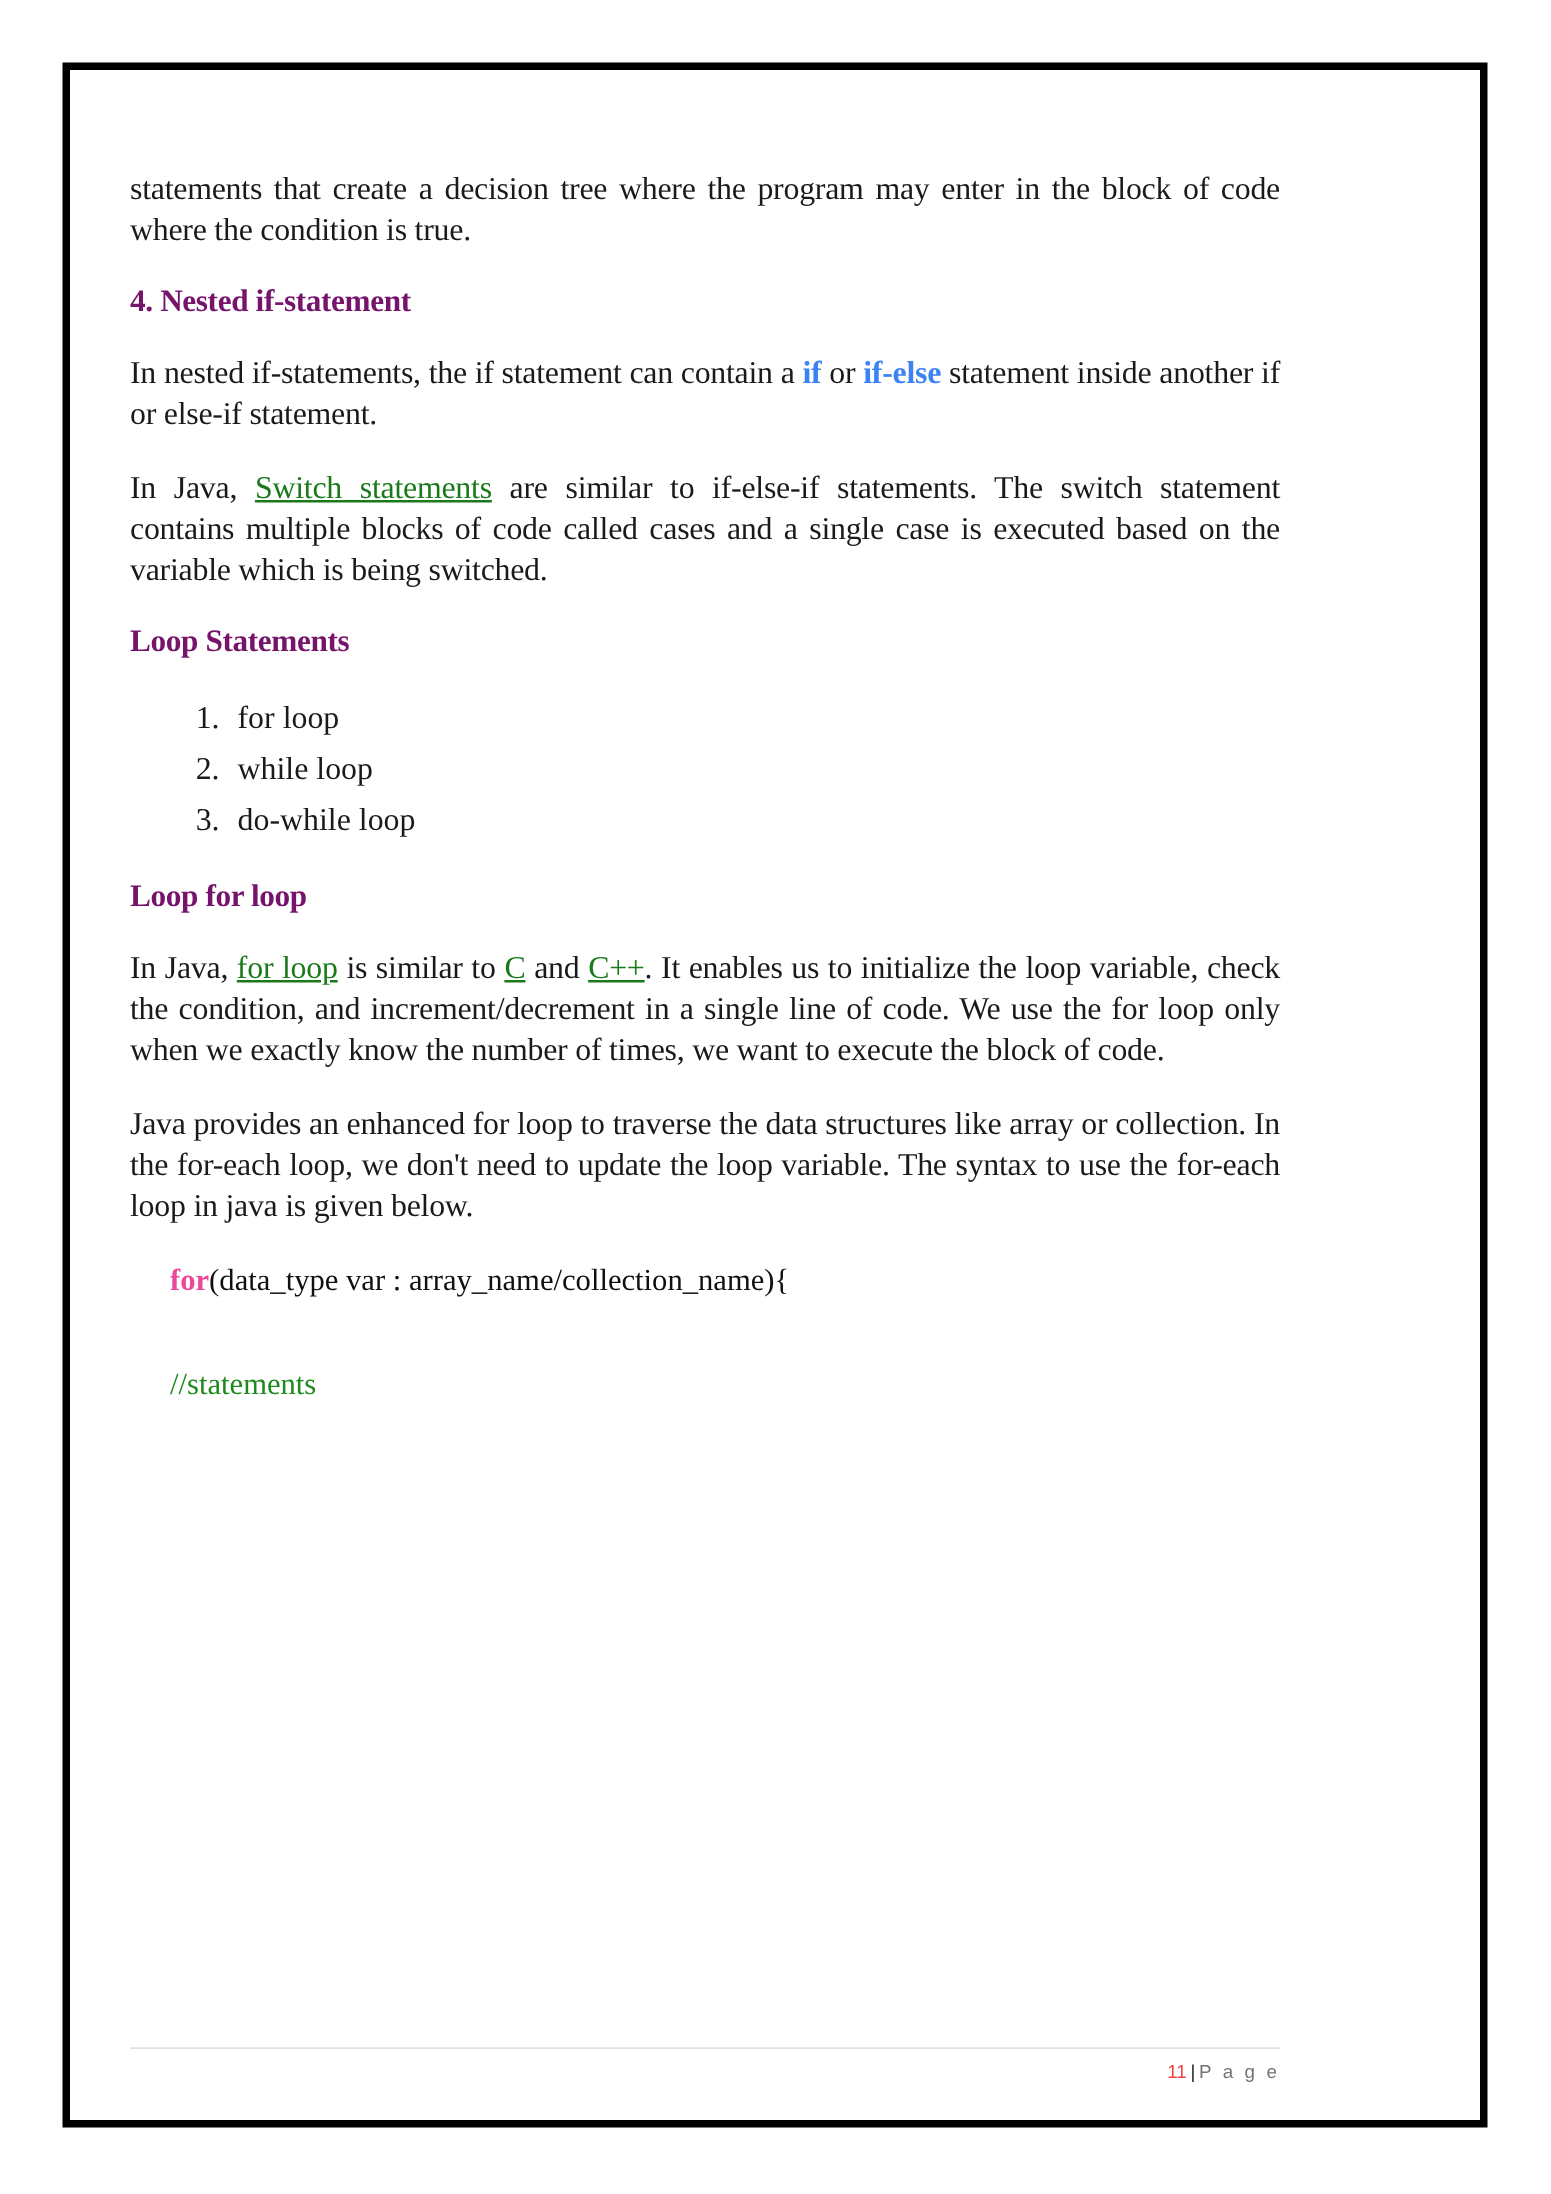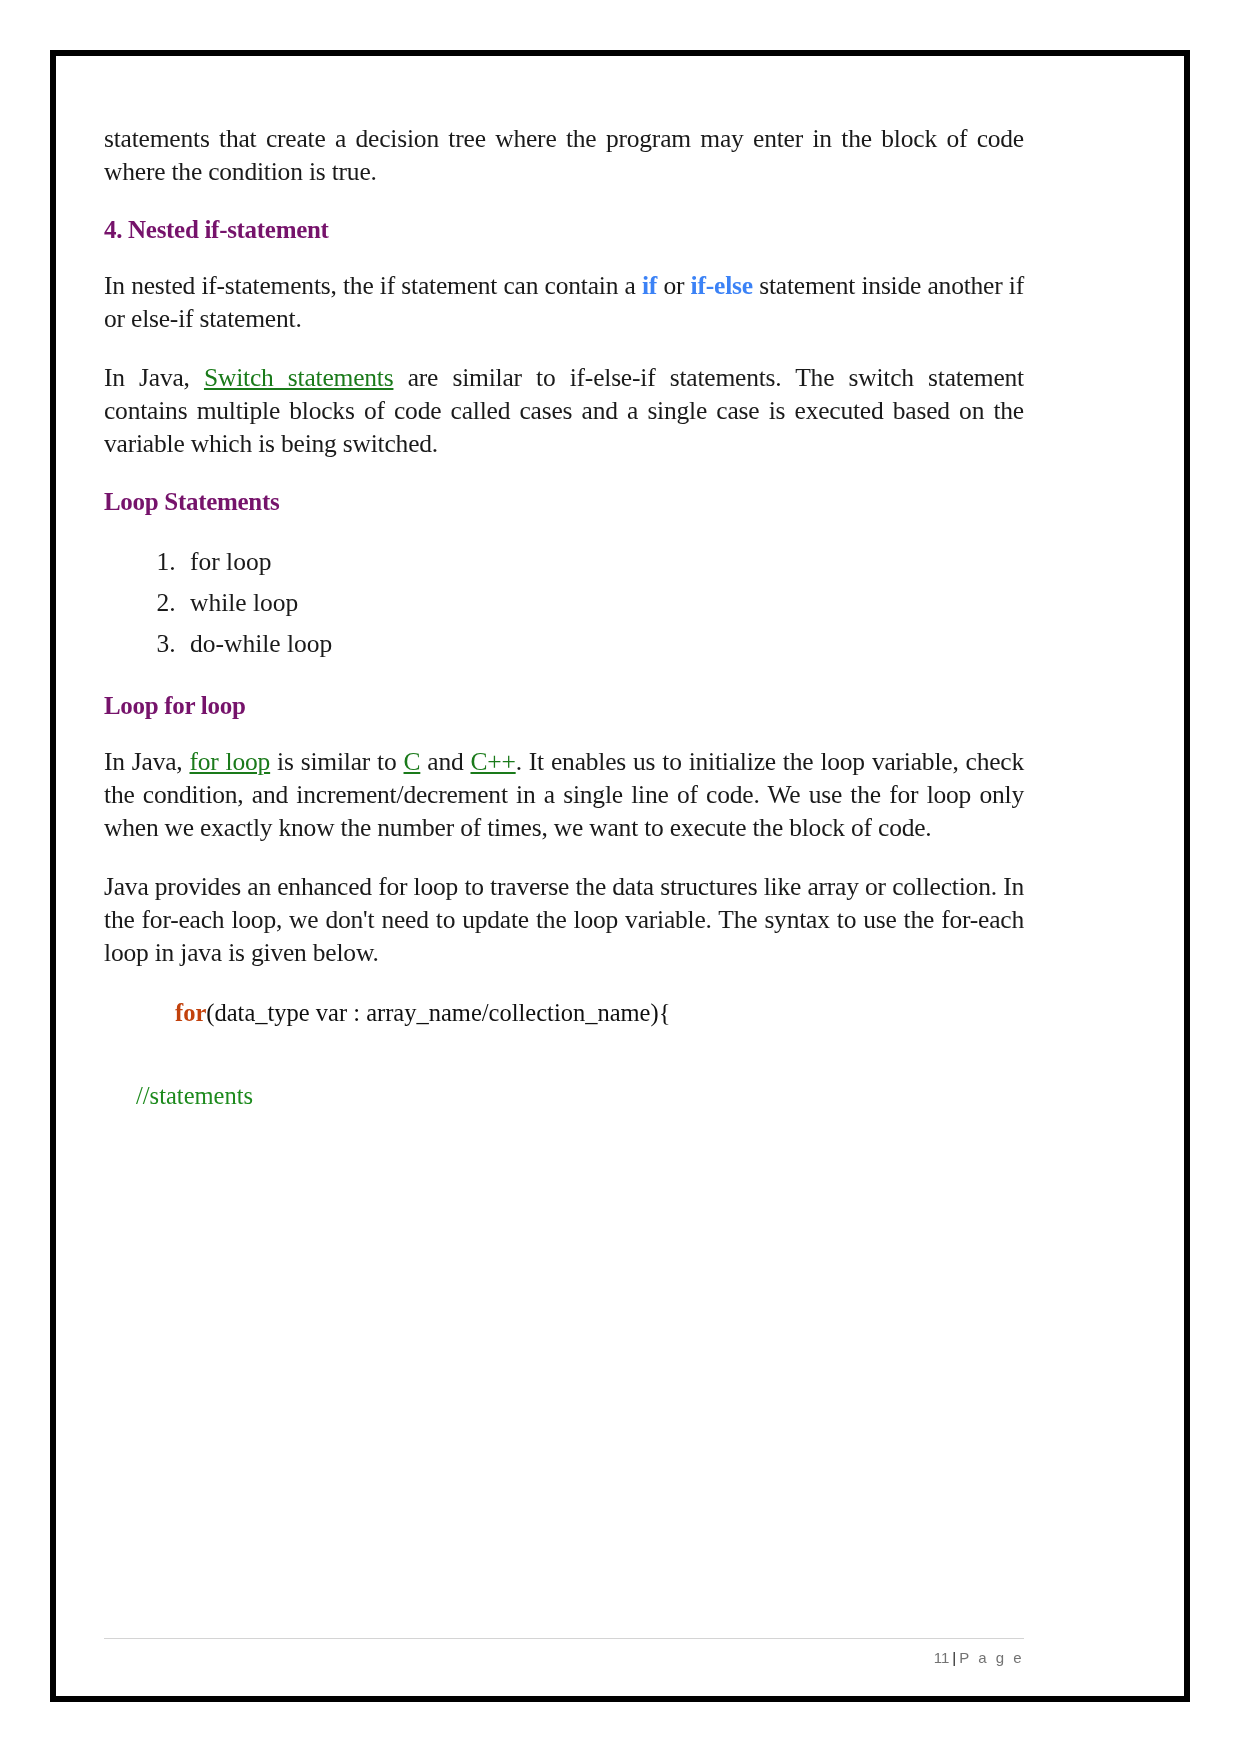--- a/index.html
+++ b/index.html
@@ -34,21 +34,21 @@
     width: 920px;
     height: 1500px;
   }
 
   
   .para {
     font-size: 25.5px;
     line-height: 33px;
     color: #1a1a1a;
     text-align: justify;
-    margin: 4px 0 26px 0;
+    margin: 16px 0 26px 0;
     font-family: "Liberation Serif", "DejaVu Serif", serif;
     font-stretch: condensed;
     letter-spacing: -0.2px;
   }
 
   h2.heading {
     font-size: 25px;
     line-height: 31px;
     color: #76136b;
     font-weight: bold;
@@ -81,23 +81,22 @@
   }
 
   
   .code-block {
     margin: 4px 0 0 32px;
     font-size: 24.5px;
     line-height: 35px;
     color: #101010;
   }
   .code-kw {
-    color: #c2410c;
+    color: #ec4899;
     font-weight: bold;
-    margin-left: 39px;
   }
   .code-comment {
     color: #1c8a1c;
     margin-top: 48px;
   }
 
   
   .footer {
     position: absolute;
     left: 48px;
@@ -110,21 +109,21 @@
     height: 0;
     margin-bottom: 10px;
   }
   .footer-text {
     text-align: right;
     font-family: "Liberation Sans", "DejaVu Sans", sans-serif;
     font-size: 15px;
     color: #6d6d6d;
   }
   .footer-num {
-    color: #737373;
+    color: #ef4444;
     text-align: center;
   }
   .footer-pipe {
     color: #222222;
     margin: 0 3px;
   }
   .footer-page {
     letter-spacing: 2.5px;
     color: #737373;
   }

